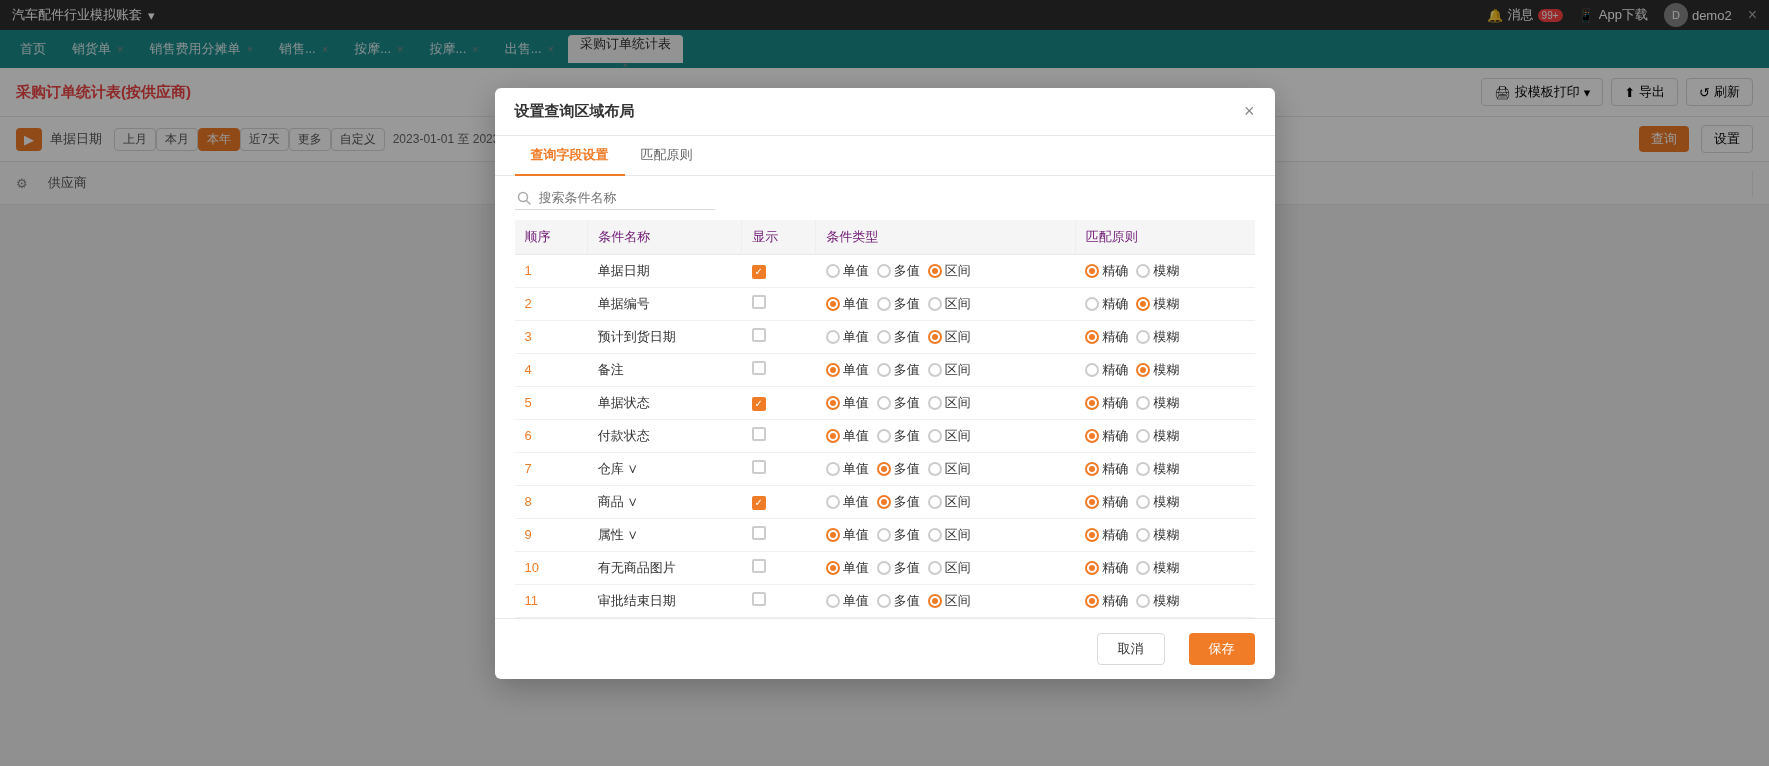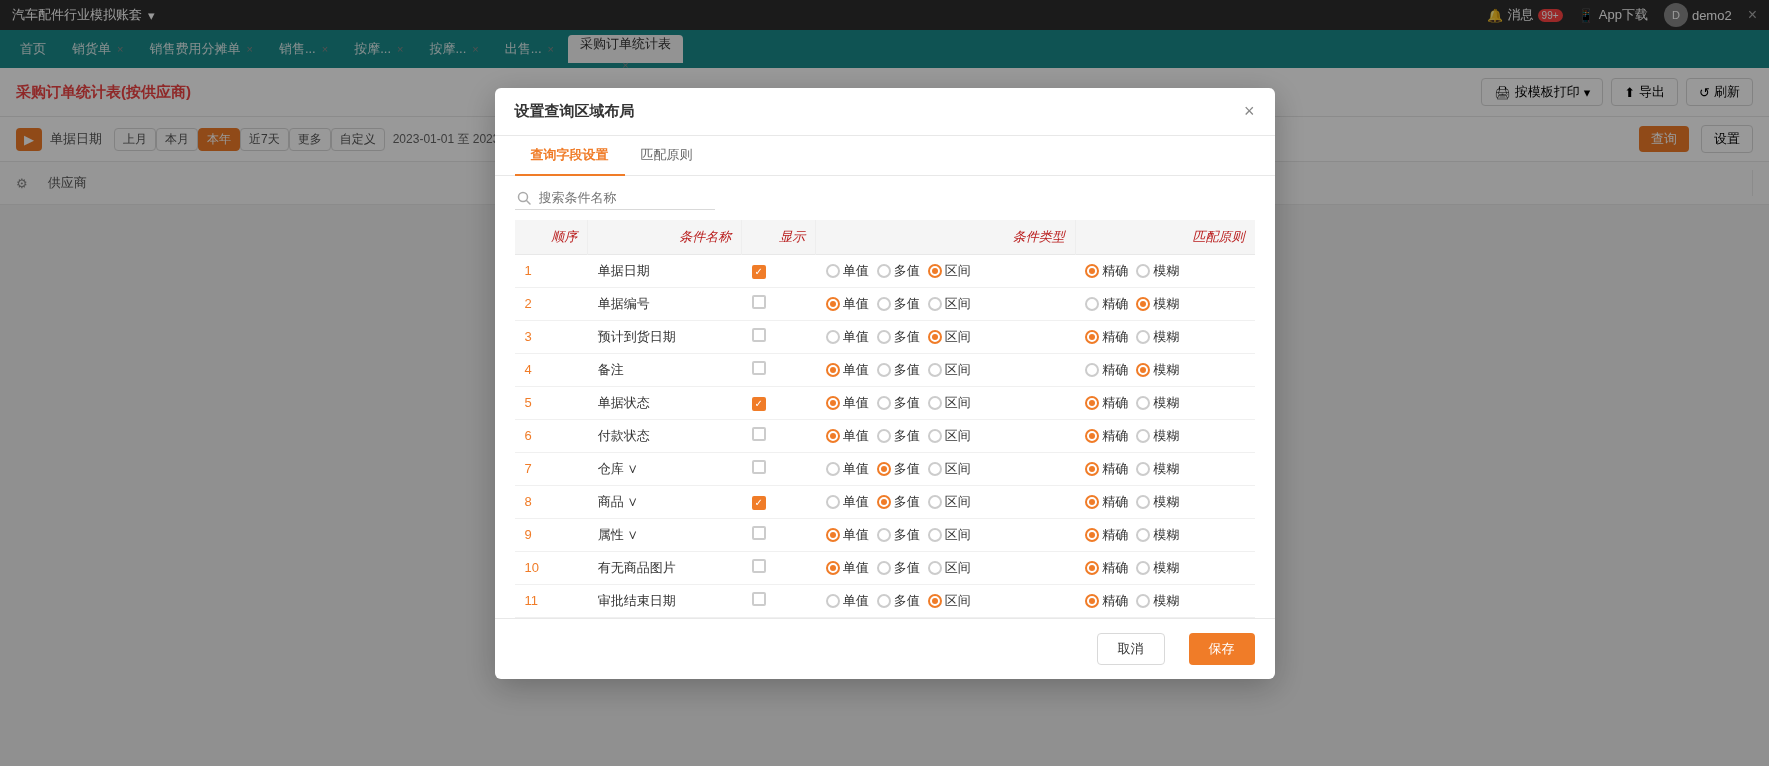--- a/index.html
+++ b/index.html
@@ -179,26 +179,25 @@
       width: 100%;
       border-collapse: collapse;
       font-size: 13px;
     }
     .modal-table thead tr {
       background: #f5f5f5;
       border-bottom: 1px solid #e8e8e8;
     }
     .modal-table thead th {
       padding: 8px 10px;
-      text-align: right;
+      text-align: left;
       font-weight: 500;
-      color: #b91c1c;
+      color: #701a75;
       border-right: 1px solid #eee;
       white-space: nowrap;
-      font-style: italic;
     }
     .modal-table thead th:last-child { border-right: none; }
     .modal-table tbody tr {
       border-bottom: 1px solid #f0f0f0;
     }
     .modal-table tbody td {
       padding: 7px 10px;
       color: #333;
       vertical-align: middle;
     }

